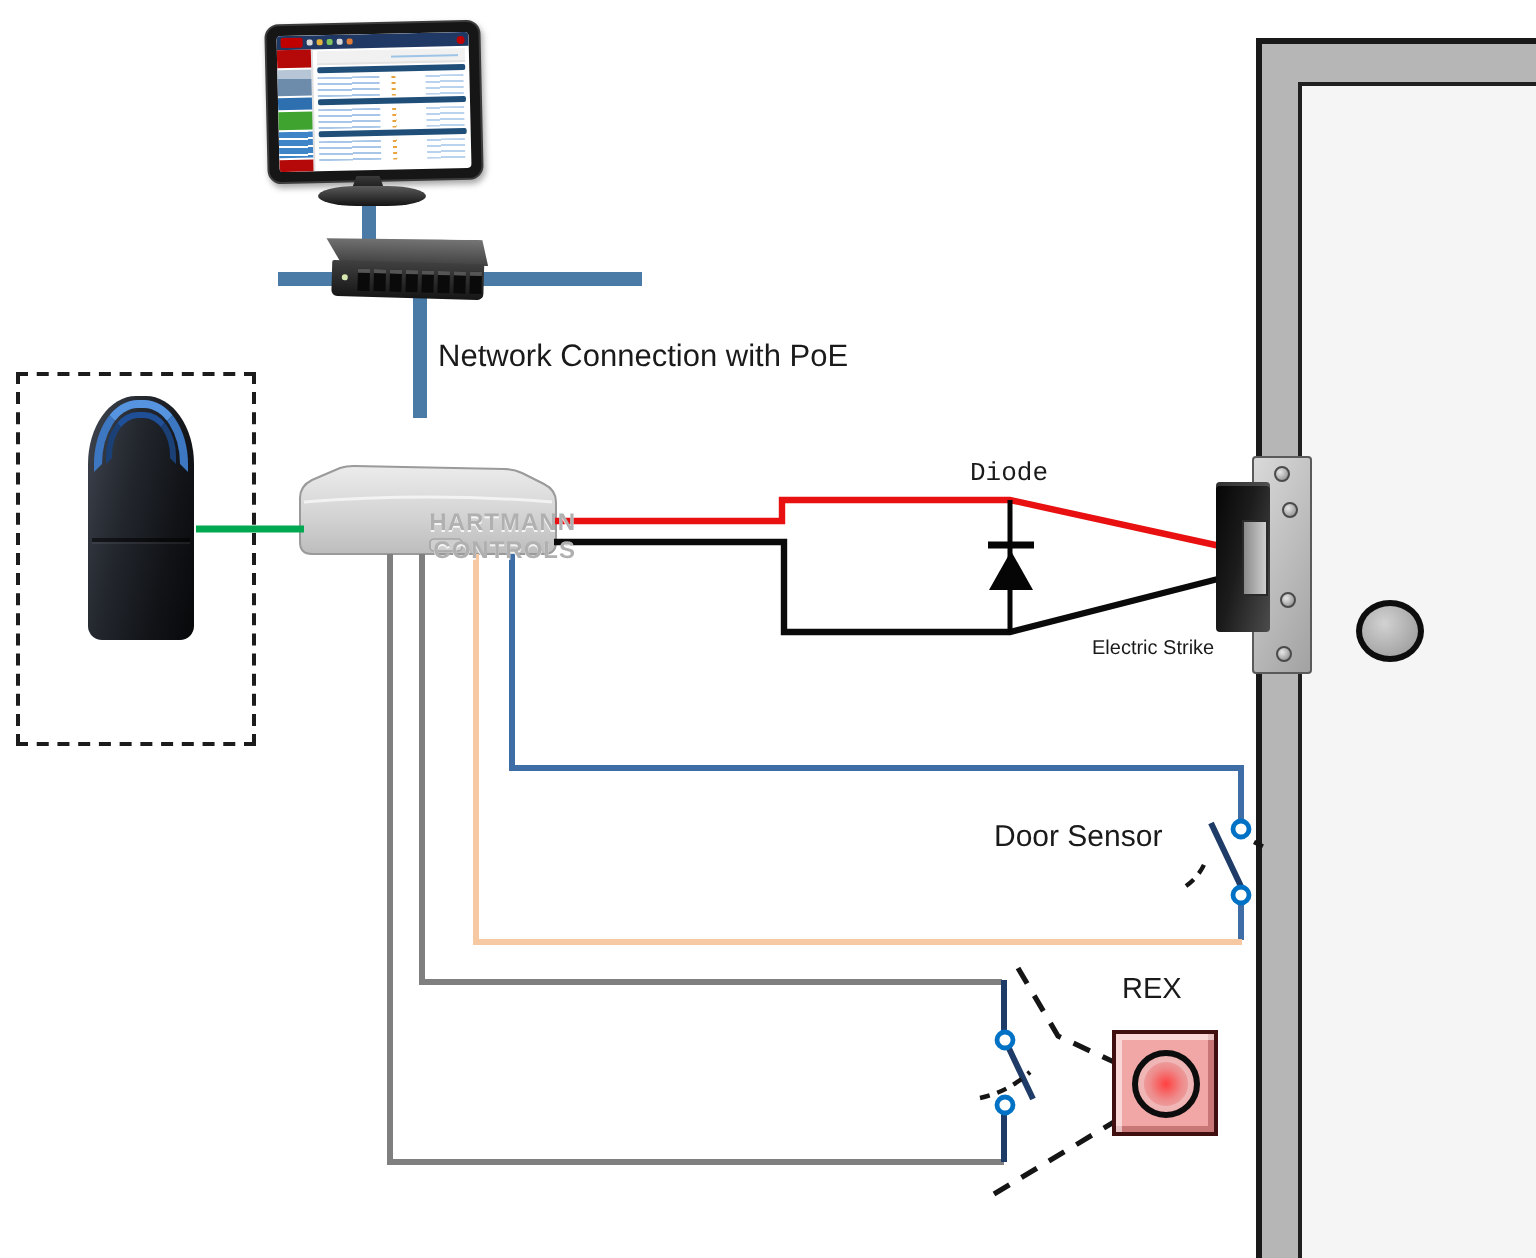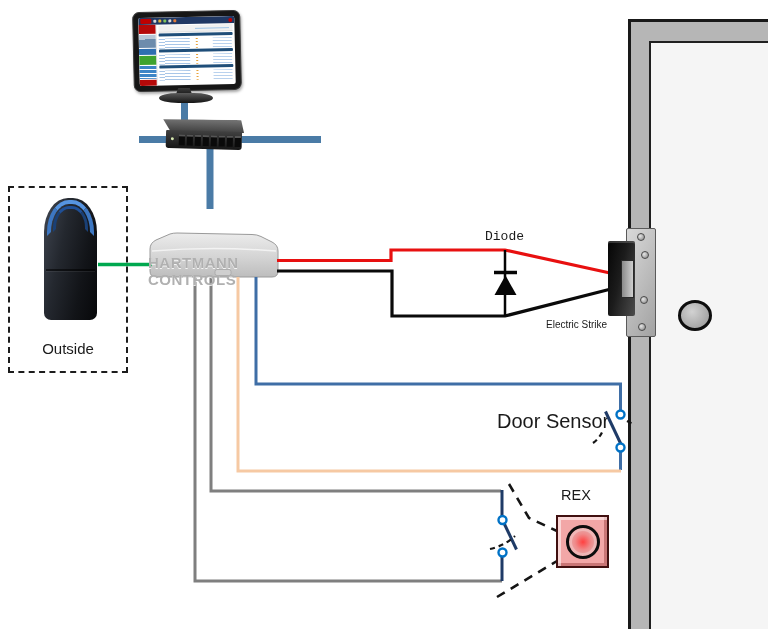--- a/index.html
+++ b/index.html
@@ -6,24 +6,24 @@
   .stage{position:relative;width:768px;height:629px;background:#ffffff;overflow:hidden;
          font-family:"Liberation Sans", sans-serif;color:#1a1a1a;}
 
   
   .lbl{position:absolute;white-space:nowrap;color:#1a1a1a;}
   .lbl-net{left:219px;top:170px;font-size:15.5px;}
   .lbl-ctrl{left:159px;top:209px;font-size:15.5px;}
   .lbl-outside{left:8px;top:340px;width:120px;text-align:center;font-size:15px;}
   .lbl-diode{left:485px;top:229px;font-size:13px;font-family:Liberation Mono, monospace;}
   .lbl-strike{left:546px;top:319px;font-size:10px;}
-  .lbl-sensor{left:497px;top:410px;font-size:20px;}
+  .lbl-sensor{left:497px;top:410px;font-size:15px;}
   .lbl-rex{left:561px;top:487px;font-size:14.5px;}
-  .brand{position:absolute;left:148px;top:254px;width:120px;text-align:left;z-index:3;
-         font-size:15px;font-weight:bold;letter-spacing:.5px;color:#b0b0b0;
+  .brand{position:absolute;left:168px;top:254px;width:120px;text-align:right;z-index:3;
+         font-size:12px;font-weight:bold;letter-spacing:.5px;color:#b0b0b0;
          text-shadow:0 1px 0 rgba(255,255,255,.8);}
 
   
   .door{position:absolute;left:628px;top:19px;width:140px;height:610px;z-index:1;
         background:#b6b6b6;border-left:3px solid #191919;border-top:3px solid #191919;}
   .door-panel{position:absolute;left:18px;top:19px;right:0;bottom:0;background:#f5f5f5;
         border-left:2px solid #202020;border-top:2px solid #202020;}
   .knob{position:absolute;left:678px;top:300px;width:34px;height:31px;border-radius:50%;z-index:3;
         background:radial-gradient(circle at 40% 35%, #d2d2d2, #949494);border:3px solid #0d0d0d;box-sizing:border-box;}
 
@@ -280,20 +280,20 @@
   </div>
   <div class="strike-body"></div>
   <div class="strike-keeper"></div>
 
   <div class="knob"></div>
 
   <div class="rex-btn">
     <div class="rex-ring"></div>
   </div>
 
-  <div class="lbl lbl-outside">Outside</div>
+  <div class="lbl lbl-net">Network Connection with PoE</div>
   <div class="lbl lbl-diode">Diode</div>
   <div class="lbl lbl-strike">Electric Strike</div>
   <div class="lbl lbl-sensor">Door Sensor</div>
   <div class="lbl lbl-rex">REX</div>
   <div class="brand">HARTMANN CONTROLS</div>
 
 </div>
 
 </body></html>

